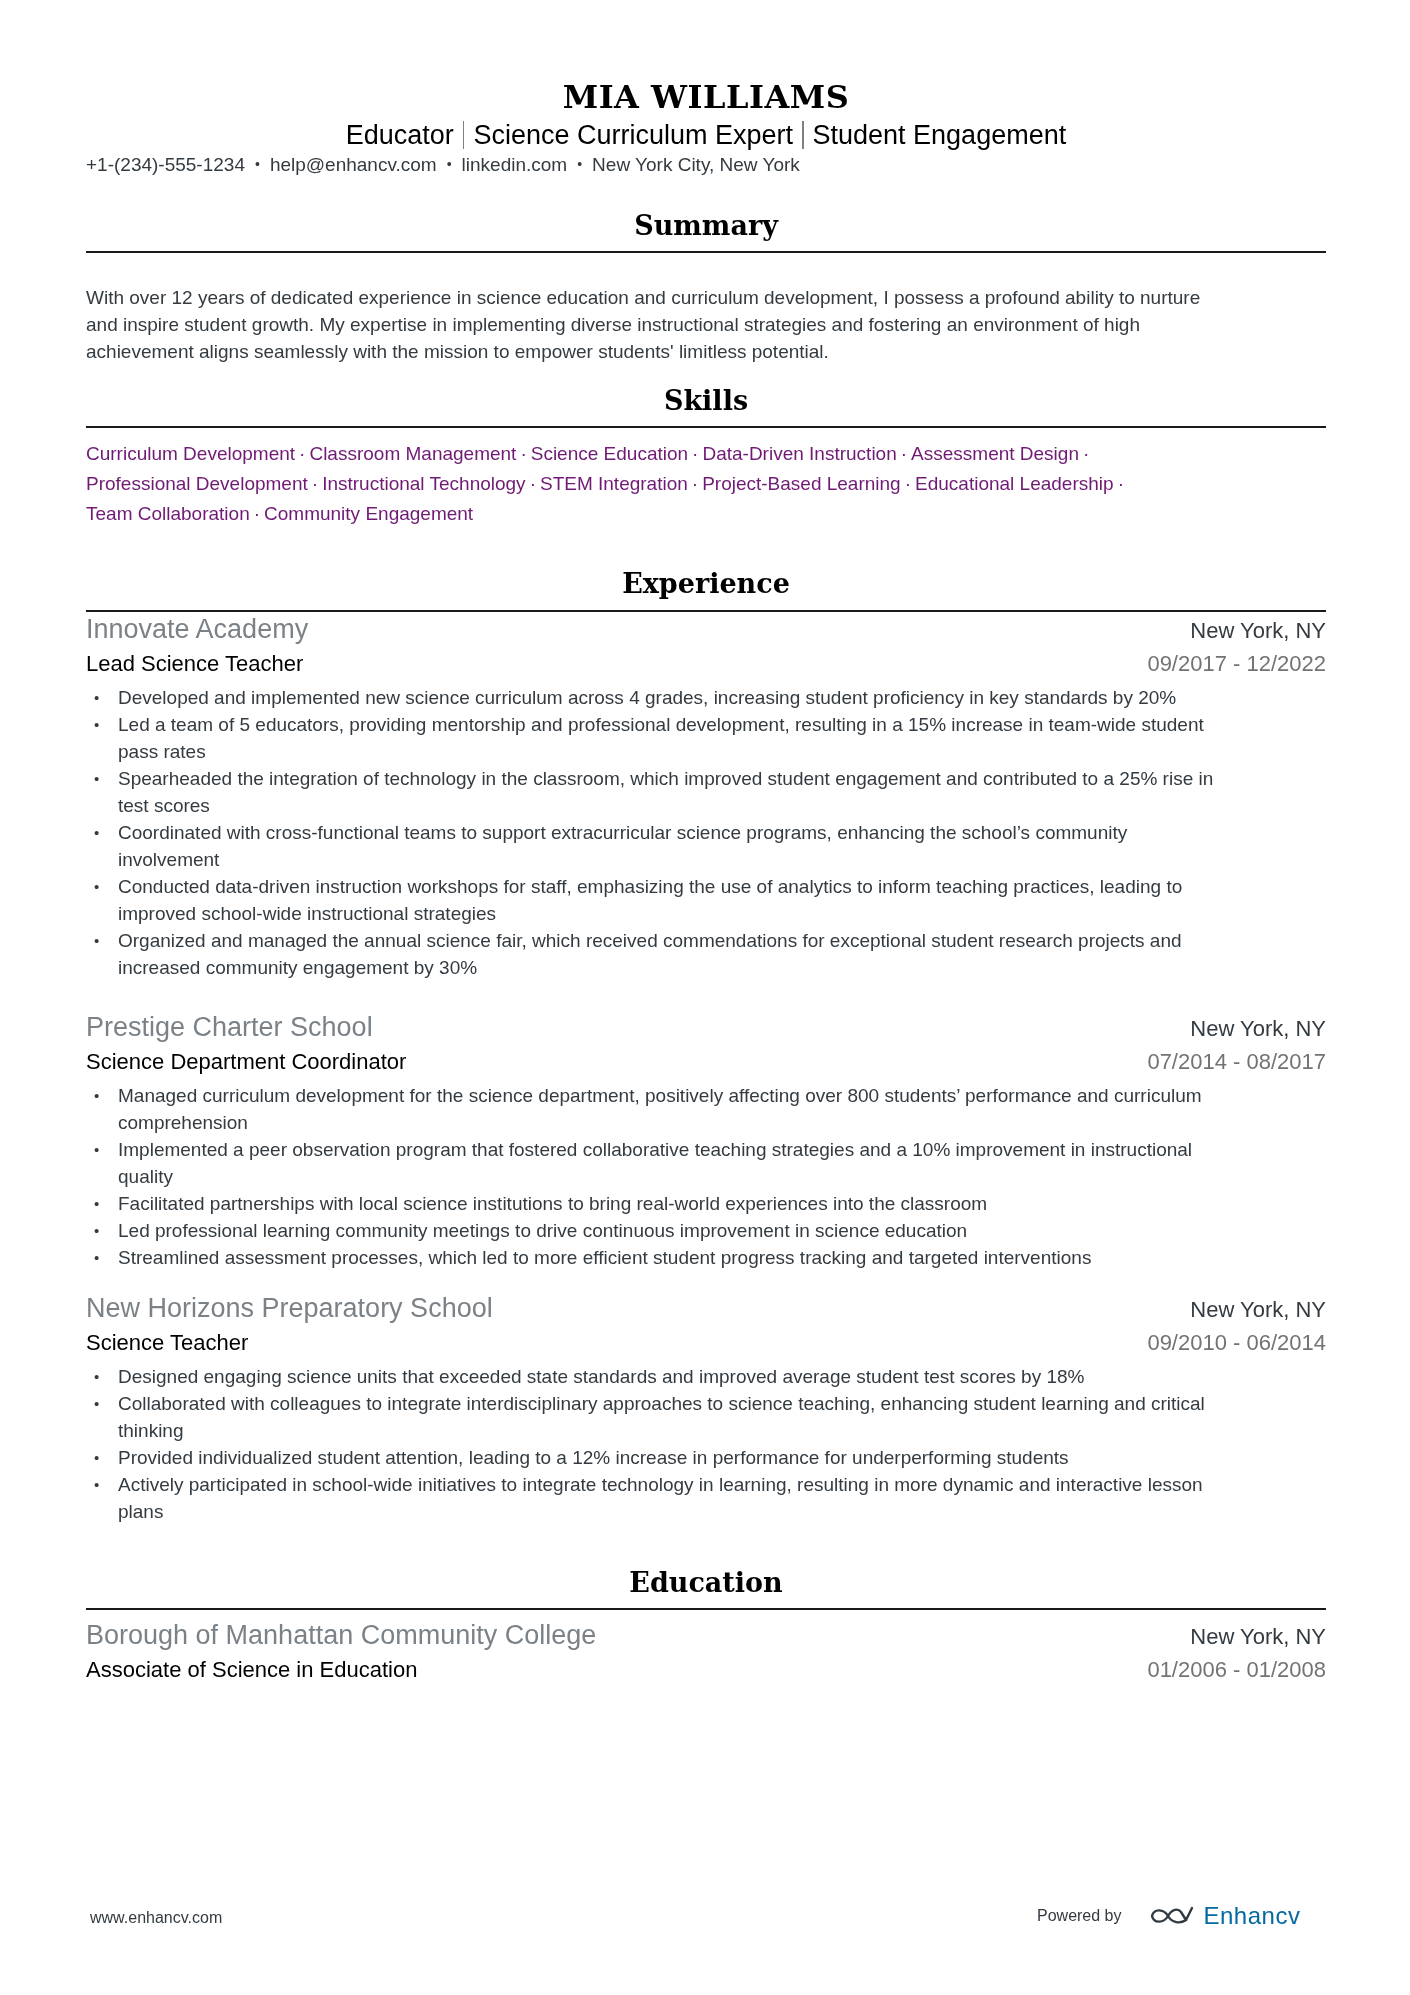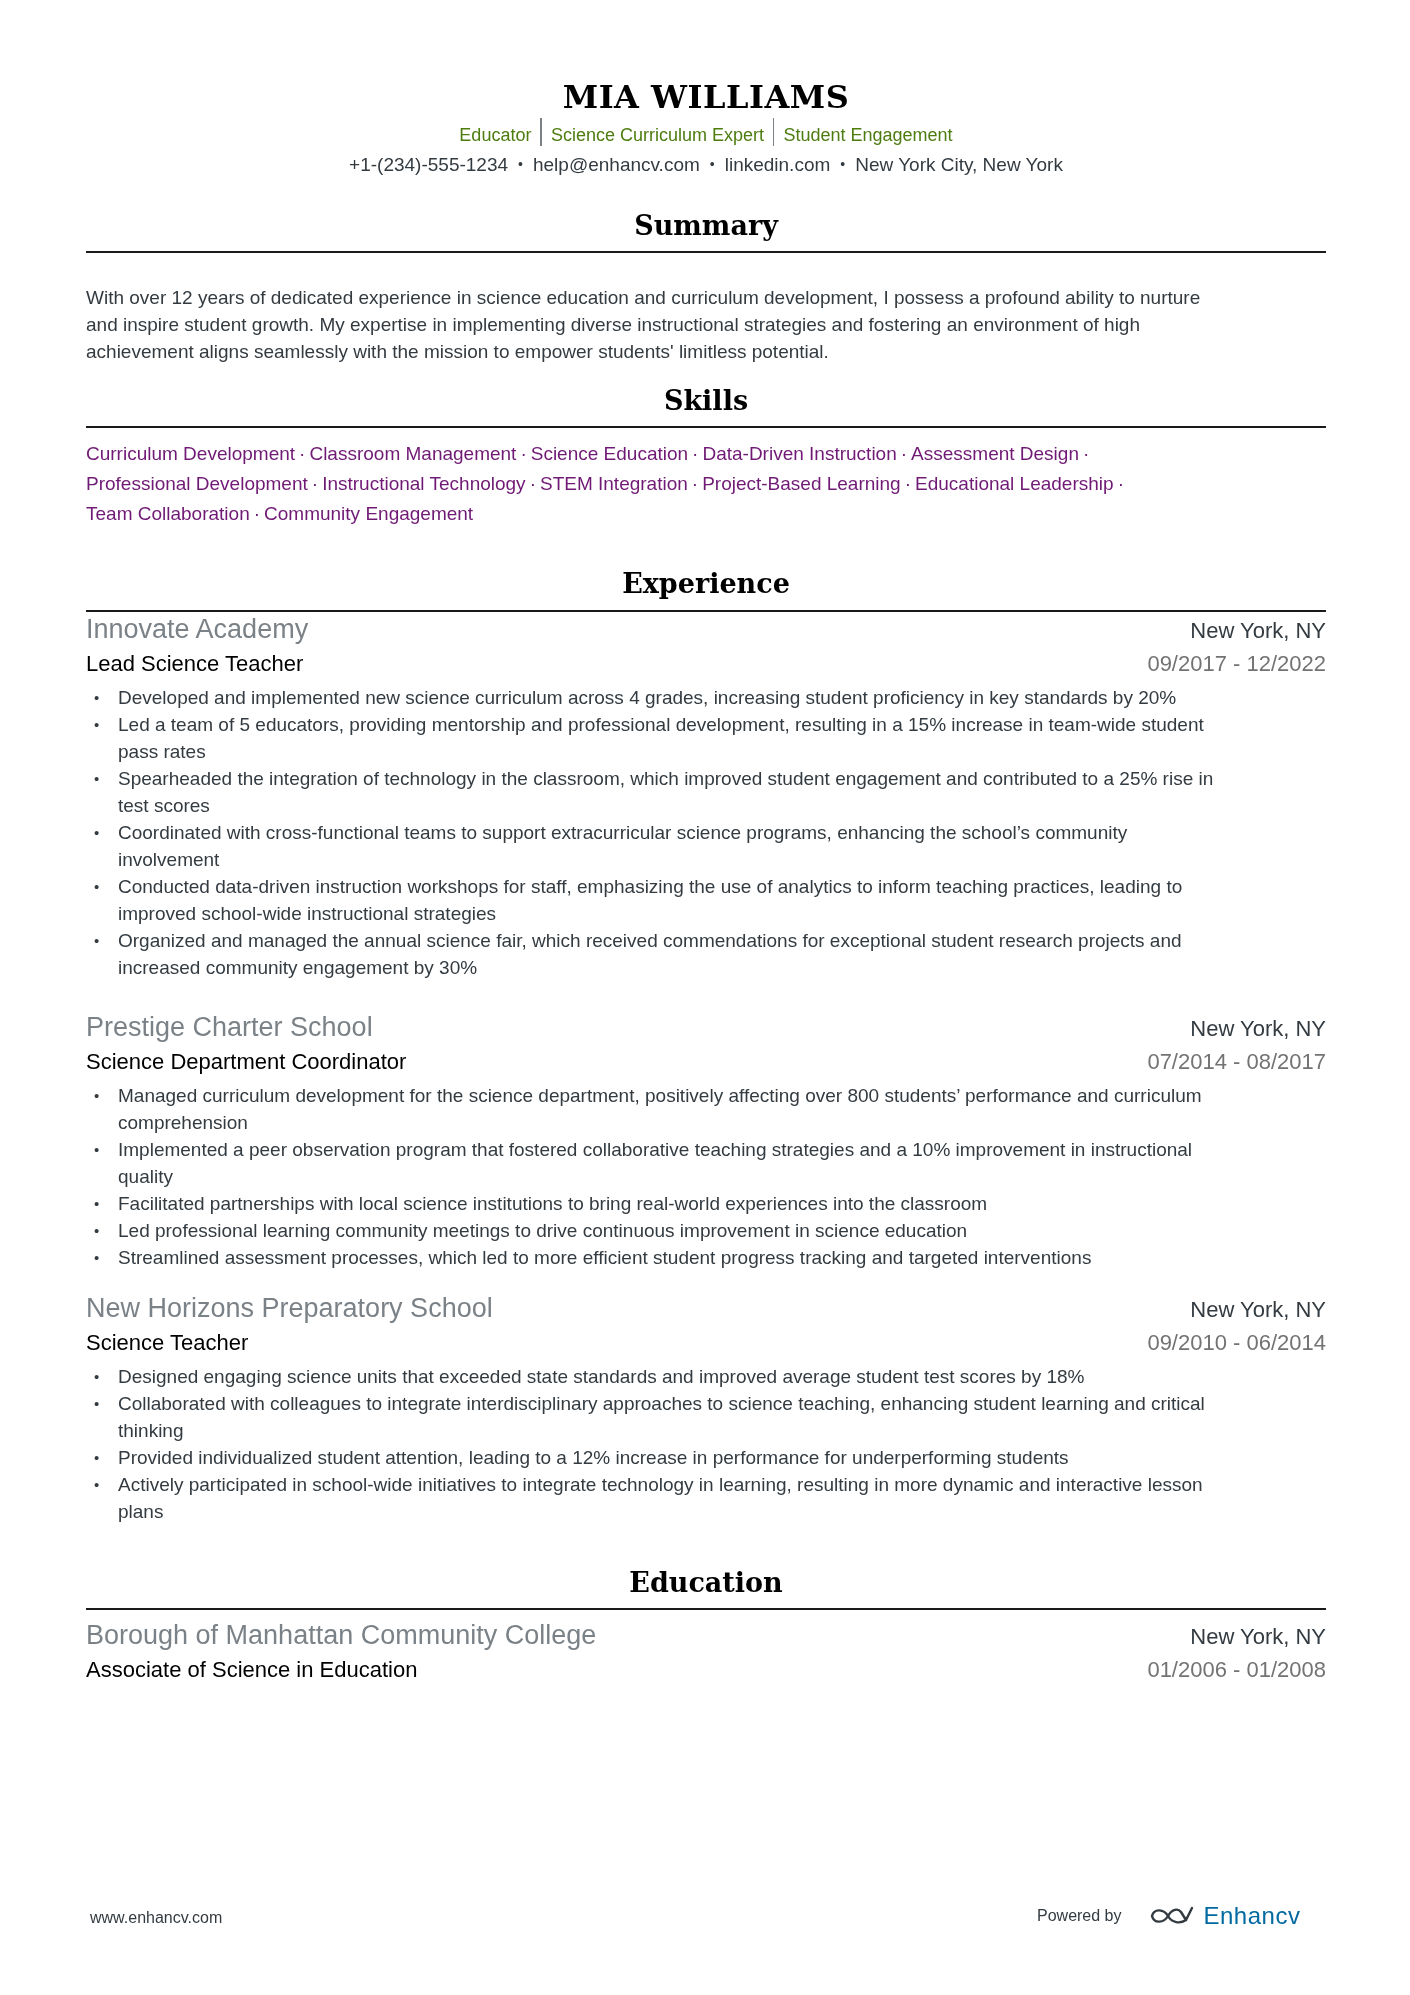--- a/index.html
+++ b/index.html
@@ -3,24 +3,24 @@
   <meta charset="utf-8">
   <style>
     html, body { margin: 0; padding: 0; background: #ffffff; }
     body { width: 1410px; height: 1995px; position: relative; overflow: hidden;
            font-family: "Liberation Sans", sans-serif; color: #333b41; }
     .page { position: absolute; left: 86px; top: 0; width: 1240px; }
     .name { position: absolute; left: 0; width: 1240px; top: 77px; text-align: center;
             font-family: "DejaVu Serif", serif; font-weight: bold; font-size: 32px;
             color: #000; letter-spacing: 0.5px; line-height: 40px; }
     .tagline { position: absolute; left: 0; width: 1240px; top: 118px; text-align: center;
-               font-size: 18px; color: #4d7c0f; line-height: 34px; }
+               font-size: 27px; color: #000000; line-height: 34px; }
     .tagline .sep { display: inline-block; width: 1.5px; height: 28px; background: #7b8287;
                     vertical-align: -5px; margin: 0 9px; }
-    .contact { position: absolute; left: 0; width: 1240px; top: 152px; text-align: center;
+    .contact { position: absolute; left: 0; width: 1240px; top: 152px; 
                font-size: 19px; color: #333b41; line-height: 24px; }
     .contact .dot { margin: 0 10px; font-size: 14px; vertical-align: 2px; }
 
     .section-title { position: absolute; left: 0; width: 1240px; text-align: center;
                      font-family: "DejaVu Serif", serif; font-weight: bold; font-size: 27px;
                      color: #000; line-height: 34px; }
     .rule { position: absolute; left: 0; width: 1240px; height: 2px; background: #1a1a1a; }
 
     .summary { position: absolute; left: 0; width: 1240px; top: 264px; font-size: 19px;
                line-height: 27px; color: #333b41; margin-top: 20px; }

